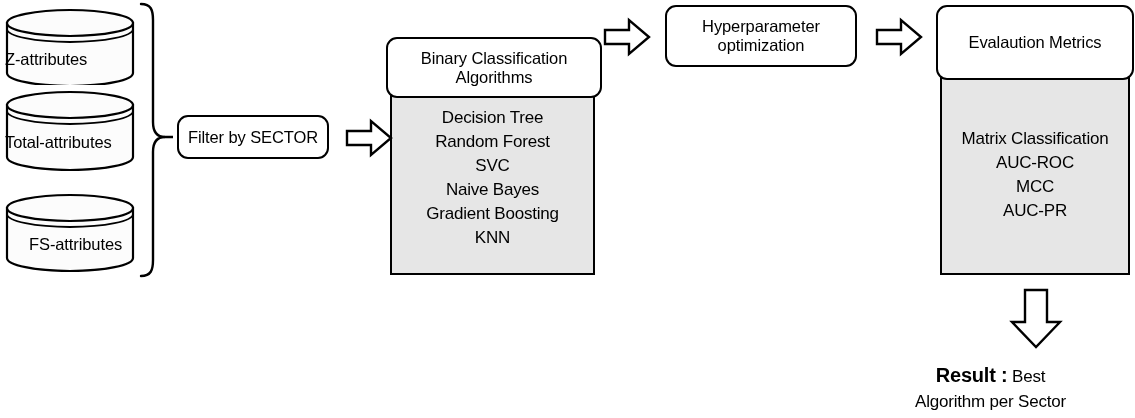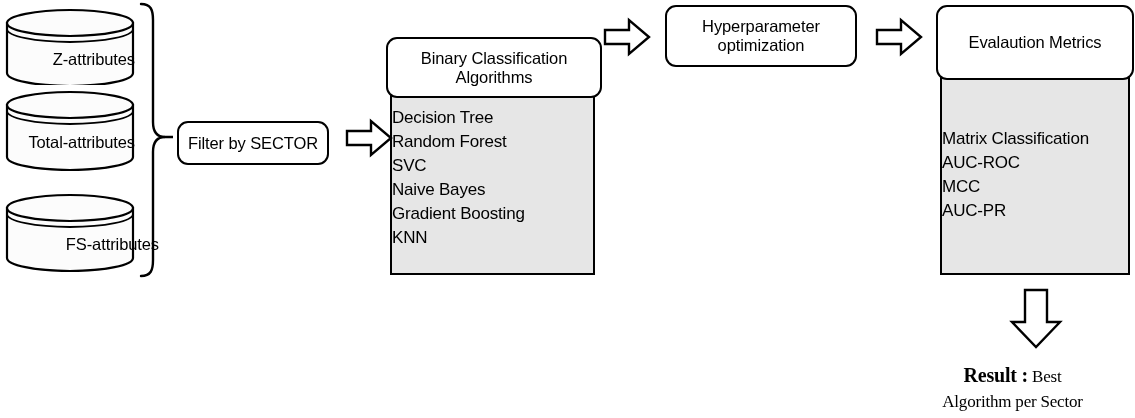--- a/index.html
+++ b/index.html
@@ -28,21 +28,21 @@
   }
   .cyl-svg {
     position: absolute;
     top: 0;
     left: 0;
   }
   .cyl-label {
     position: absolute;
     left: 0;
     width: 130px;
-    text-align: right;
+    text-align: left;
     font-size: 16.5px;
     line-height: 18px;
     letter-spacing: -0.1px;
   }
 
   
   .brace {
     position: absolute;
     left: 133px;
     top: 0px;
@@ -69,20 +69,21 @@
   .gray-panel {
     position: absolute;
     box-sizing: border-box;
     border: 2px solid #000;
     background: #e6e6e6;
     z-index: 1;
   }
   .panel-lines {
     position: absolute;
     width: 100%;
+    text-align: center;
     font-size: 17px;
     line-height: 24px;
     letter-spacing: -0.2px;
     white-space: nowrap;
   }
 
   
   .block-arrow {
     position: absolute;
     z-index: 2;
@@ -132,21 +133,21 @@
       <path d="M2,24 A63,13 0 0 0 128,24" fill="none" stroke="#000" stroke-width="1.8"></path>
     </svg>
     <div class="cyl-label" style="top:45px;padding-left:24px;">FS-attributes</div>
   </div>
 
   <svg class="brace" width="40" height="285" viewBox="0 0 40 285">
     <path d="M8,4 C18,4 20,10 20,20 L20,122 C20,132 24,137 32,137 C24,137 20,142 20,152 L20,260 C20,270 18,276 8,276" fill="none" stroke="#000" stroke-width="2.4" stroke-linecap="round"></path>
     <line x1="32" y1="137" x2="40" y2="137" stroke="#000" stroke-width="2.4" stroke-linecap="round"></line>
   </svg>
 
-  <div class="round-box" style="left:177px;top:121px;width:152px;height:44px;">
+  <div class="round-box" style="left:177px;top:115px;width:152px;height:44px;">
     <span>Filter by SECTOR</span>
   </div>
 
   <svg class="block-arrow" style="left:345px;top:118px;" width="48" height="40" viewBox="0 0 48 40">
     <path d="M2,13 L26,13 L26,3 L46,20 L26,37 L26,27 L2,27 Z" fill="#ffffff" stroke="#000" stroke-width="2.4" stroke-linejoin="miter"></path>
   </svg>
 
   <div class="gray-panel" style="left:390px;top:68px;width:205px;height:207px;">
     <div class="panel-lines" style="top:36px;">
       <div>Decision Tree</div>
@@ -184,21 +185,21 @@
     </div>
   </div>
   <div class="round-box" style="left:936px;top:5px;width:198px;height:75px;">
     <span>Evalaution Metrics</span>
   </div>
 
   <svg class="block-arrow" style="left:1008px;top:288px;" width="56" height="62" viewBox="0 0 56 62">
     <path d="M17,2 L39,2 L39,34 L52,34 L28,59 L4,34 L17,34 Z" fill="#ffffff" stroke="#000" stroke-width="2.4" stroke-linejoin="miter"></path>
   </svg>
 
-  <div class="result-caption" style="left:910px;top:363px;width:205px;font-family:Liberation Serif, serif;">
+  <div class="result-caption" style="left:888px;top:363px;width:205px;">
     <div>
       <span class="result-strong">Result :</span>
       <span>Best</span>
     </div>
     <div>Algorithm per Sector</div>
   </div>
 
 </div>
 
 </body></html>

